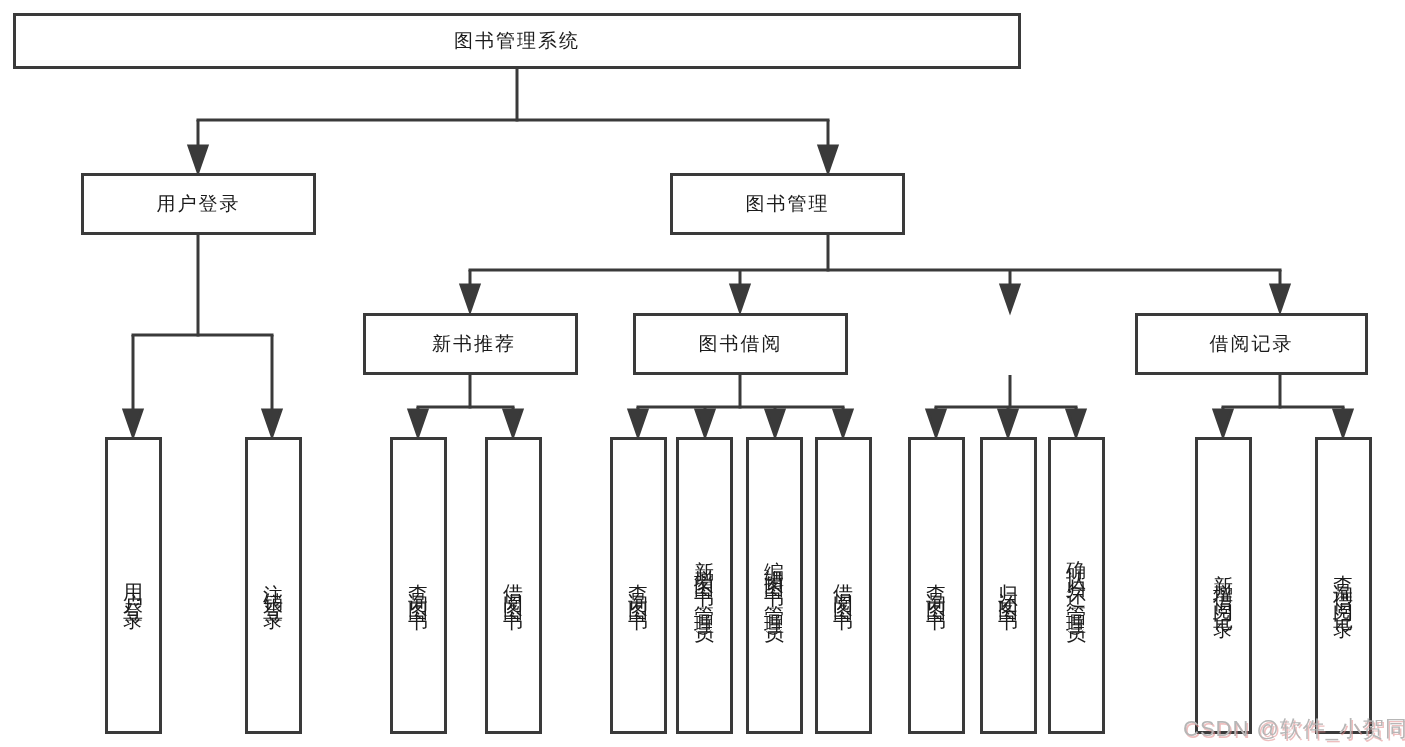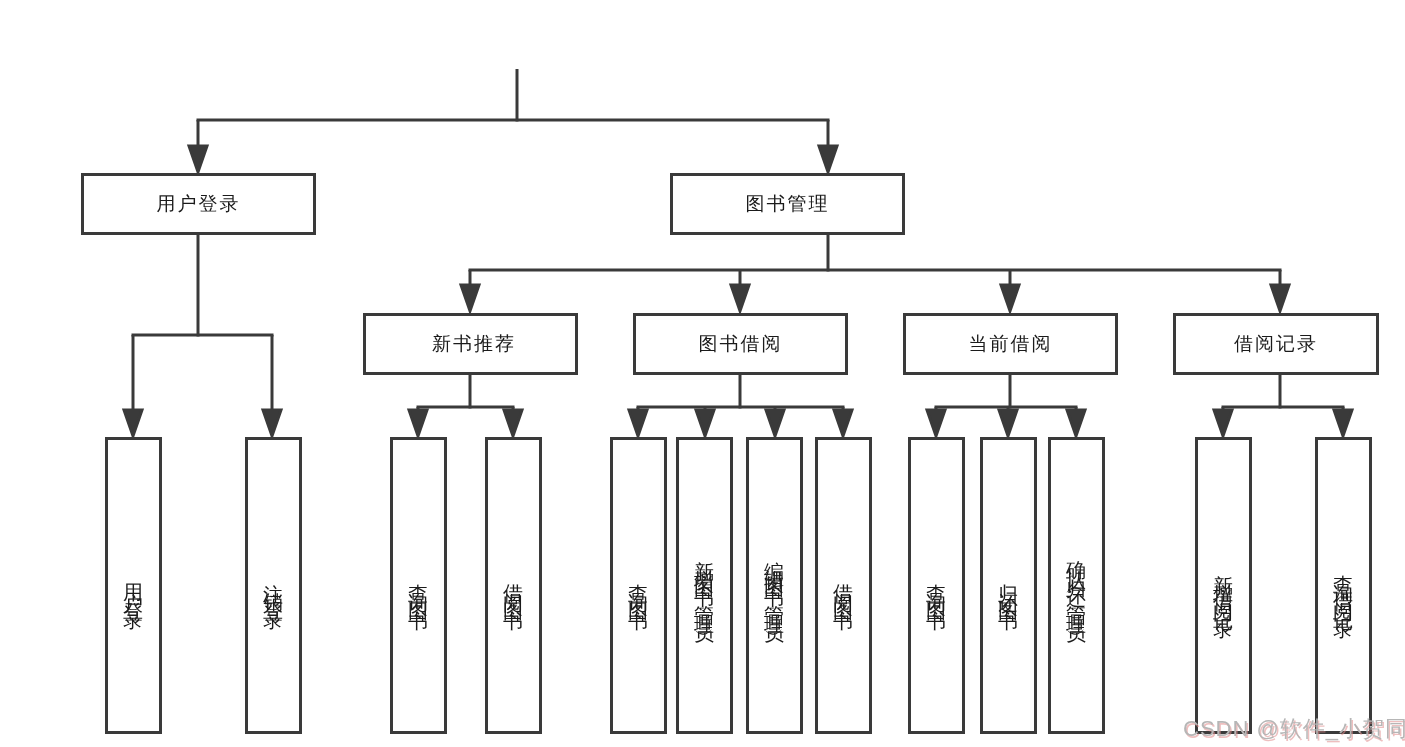--- a/index.html
+++ b/index.html
@@ -12,21 +12,21 @@
     position:absolute;box-sizing:border-box;border:3px solid #3a3a3a;background:#ffffff;
     display:flex;align-items:center;justify-content:center;color:#1b1b1b;z-index:2;
   }
   .h{font-size:19px;letter-spacing:2px;}
   .root{left:13px;top:13px;width:1008px;height:56px;}
   .n-user-login{left:81px;top:173px;width:235px;height:62px;}
   .n-book-mgmt{left:670px;top:173px;width:235px;height:62px;}
   .n-new-books{left:363px;top:313px;width:215px;height:62px;padding-left:7px;}
   .n-book-borrow{left:633px;top:313px;width:215px;height:62px;text-align:right;}
   .n-current-borrow{left:903px;top:313px;width:215px;height:62px;}
-  .n-borrow-records{left:1173px;top:313px;width:206px;height:62px;}
+  .n-borrow-records{left:1135px;top:313px;width:233px;height:62px;}
   .v{
     top:437px;width:57px;height:297px;
     writing-mode:vertical-rl;text-orientation:mixed;
     font-size:20px;letter-spacing:9px;line-height:1;
   }
   .l1{left:105px;}  .l2{left:245px;}
   .a1{left:390px;}  .a2{left:485px;}
   .b1{left:610px;}  .b2{left:676px;}  .b3{left:746px;}  .b4{left:815px;}
   .c1{left:908px;}  .c2{left:980px;}  .c3{left:1048px;}
   .d1{left:1195px;} .d2{left:1315px;}
@@ -98,27 +98,27 @@
 
       <line x1="1280" y1="375" x2="1280" y2="408.5"></line>
       <line x1="1221.5" y1="407" x2="1344.5" y2="407"></line>
       <line x1="1223" y1="407" x2="1223" y2="412"></line>
       <polygon points="1214,410 1232,410 1223,436"></polygon>
       <line x1="1343" y1="407" x2="1343" y2="412"></line>
       <polygon points="1334,410 1352,410 1343,436"></polygon>
     </g>
   </svg>
 
+  <div class="box h root">图书管理系统</div>
 
   <div class="box h n-user-login">用户登录</div>
   <div class="box h n-book-mgmt">图书管理</div>
 
   <div class="box h n-new-books">新书推荐</div>
   <div class="box h n-book-borrow">图书借阅</div>
-  <div class="box h n-current-borrow">当前借阅</div>
   <div class="box h n-borrow-records">借阅记录</div>
 
   <div class="box v l1">用户登录</div>
   <div class="box v l2">注销登录</div>
 
   <div class="box v a1">查询图书</div>
   <div class="box v a2">借阅图书</div>
 
   <div class="box v b1">查询图书</div>
   <div class="box v b2">新增图书（管理员）</div>

